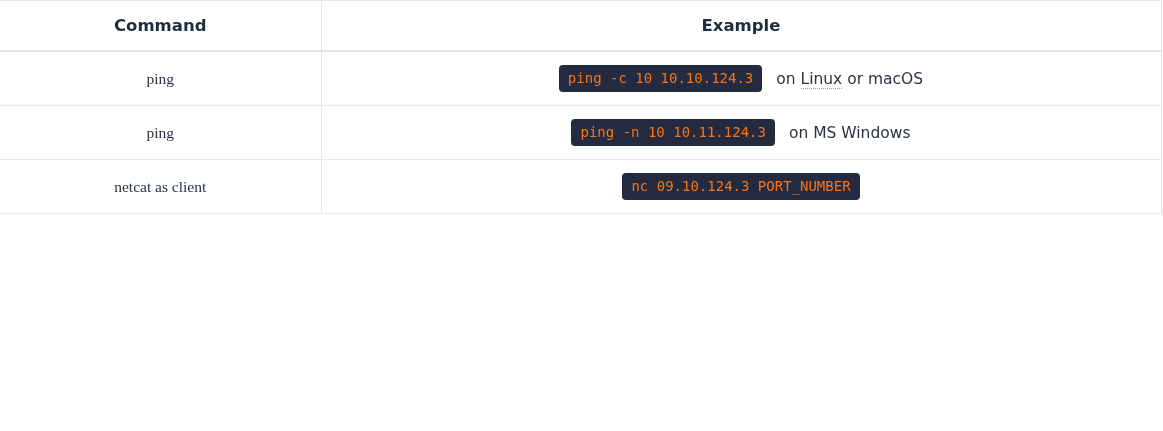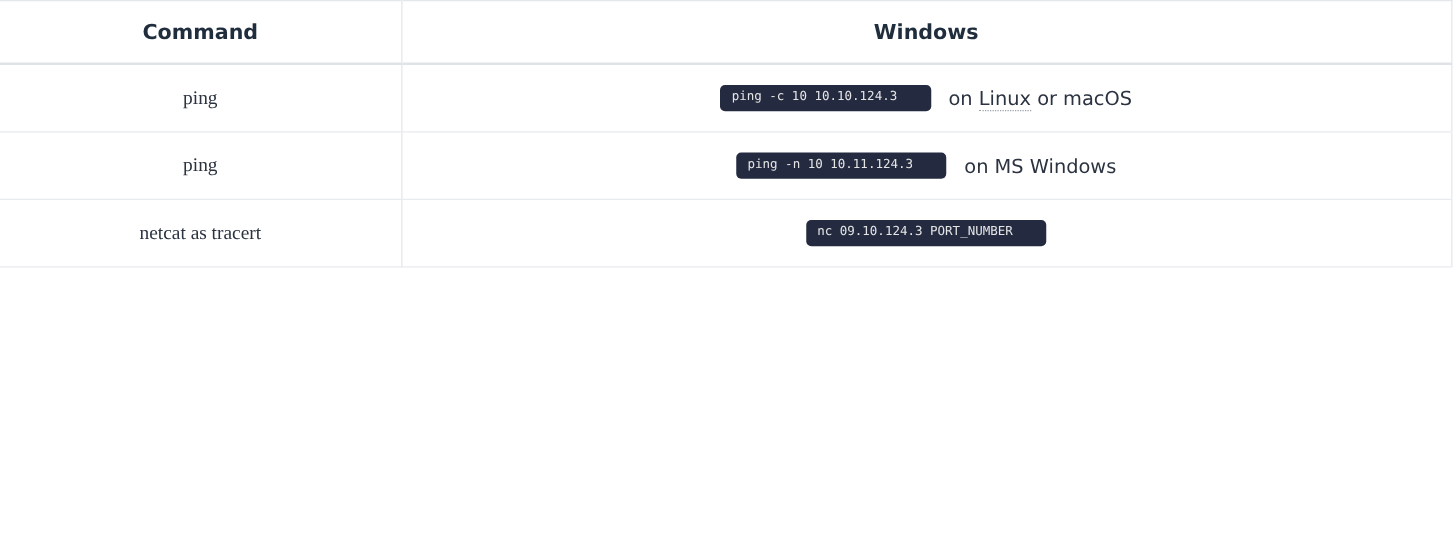--- a/index.html
+++ b/index.html
@@ -62,25 +62,25 @@
   table.cmd-table tbody td.cell-example {
     text-align: center;
     font-size: 15.5px;
     color: #2b3340;
     white-space: nowrap;
   }
 
   code.code-badge {
     display: inline-block;
     background: #242b40;
-    color: #e5e5e5;
+    color: #f97316;
     font-family: "DejaVu Sans Mono", monospace;
-    font-size: 10px;
+    font-size: 14px;
     line-height: 1.45;
-    padding: 3px 27px 4px 9px;
+    padding: 3px 9px 4px 9px;
     border-radius: 4px;
     letter-spacing: 0px;
     vertical-align: middle;
   }
 
   span.suffix-text {
     margin-left: 14px;
     vertical-align: middle;
     font-size: 15.5px;
     color: #2b3340;
@@ -97,21 +97,21 @@
 
 <div class="table-wrap">
   <table class="cmd-table">
     <colgroup>
       <col class="col-command">
       <col class="col-example">
     </colgroup>
     <thead>
       <tr>
         <th class="th-command">Command</th>
-        <th class="th-example">Windows</th>
+        <th class="th-example">Example</th>
       </tr>
     </thead>
     <tbody>
 
       <tr>
         <td class="cell-command">ping</td>
         <td class="cell-example">
           <code class="code-badge">ping -c 10 10.10.124.3</code><span class="suffix-text"><span>on </span><abbr class="os-abbr">Linux</abbr><span> or macOS</span></span>
         </td>
       </tr>
@@ -120,21 +120,21 @@
         <td class="cell-command">ping</td>
         <td class="cell-example">
           <code class="code-badge">ping -n 10 10.11.124.3</code><span class="suffix-text"><span>on MS Windows</span><abbr class="os-abbr" style="border:none"></abbr><span></span></span>
         </td>
       </tr>
 
 
 
 
       <tr>
-        <td class="cell-command">netcat as tracert</td>
+        <td class="cell-command">netcat as client</td>
         <td class="cell-example">
           <code class="code-badge">nc 09.10.124.3 PORT_NUMBER</code>
         </td>
       </tr>
 
 
     </tbody>
   </table>
 </div>
 

